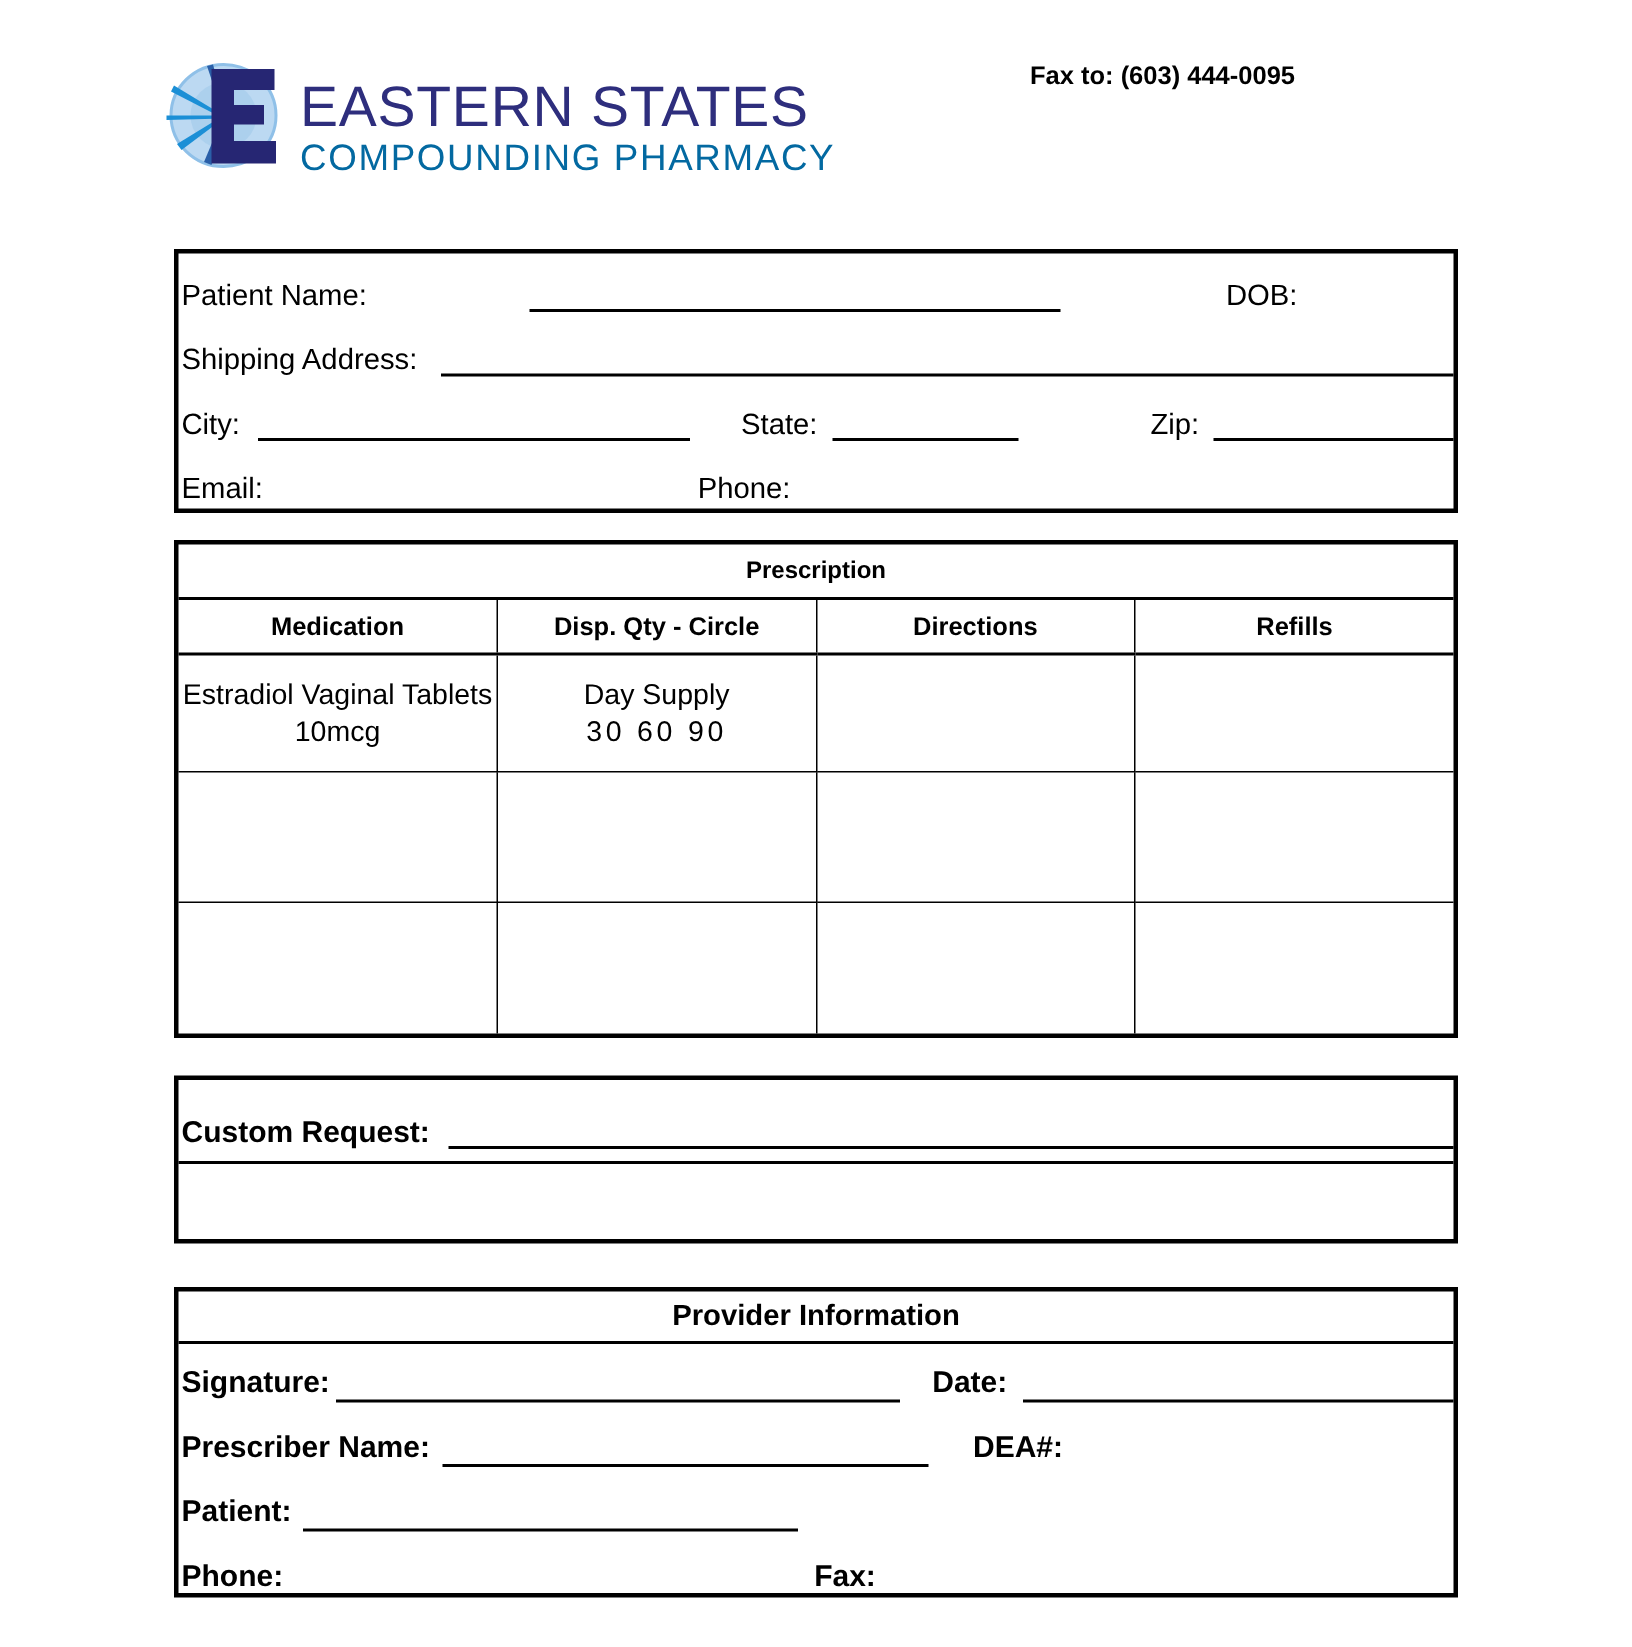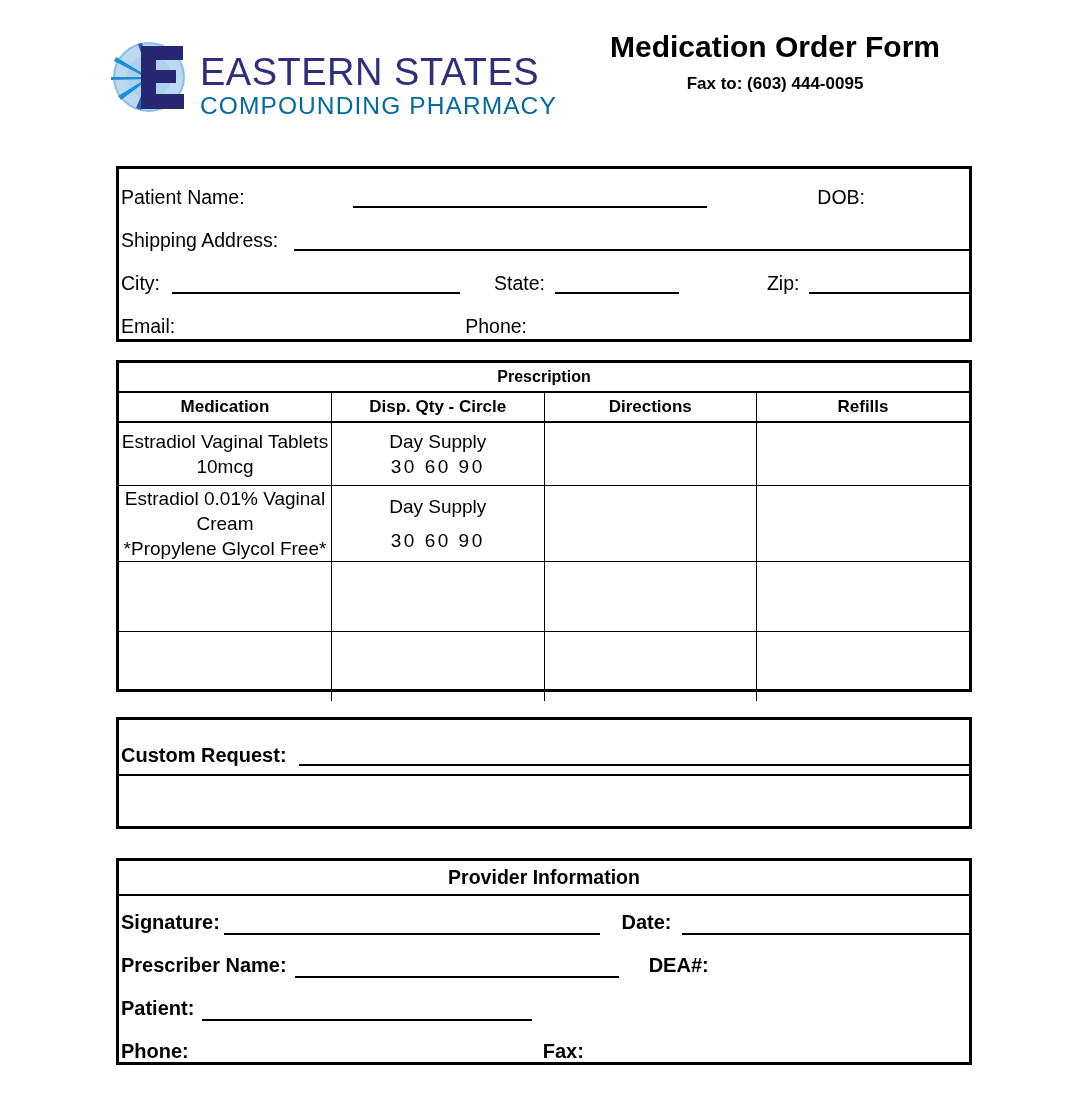--- a/index.html
+++ b/index.html
@@ -232,21 +232,20 @@
         <path d="M33 10 H75 V24 H48 V34 H68 V47 H48 V58 H76 V73 H33 Z" fill="#262673"></path>
       </svg>
     </div>
     <div class="logo-wordmark">
       <div class="logo-line1" style="color:#2e2e7d">EASTERN STATES</div>
       <div class="logo-line2" style="color:#0369a1">COMPOUNDING PHARMACY</div>
     </div>
   </div>
 
   <div class="title-block">
-    <div class="form-title">Medication Order Form</div>
     <div class="fax-line">Fax to:  (603) 444-0095</div>
   </div>
 
 </div>
 
 <div class="sheet box patient-box">
 
   <div class="p-row first">
     <span class="lbl">Patient Name:</span>
     <span class="gap"></span>
@@ -304,32 +303,20 @@
           <span class="med-l2">Estradiol Vaginal Tablets 10mcg</span>
         </td>
         <td class="rx-cell">
           <span class="qty-line1">Day Supply</span>
           <span class="qty-line2">30   60   90</span>
         </td>
         <td class="rx-cell"></td>
         <td class="rx-cell edge-r"></td>
       </tr>
 
-      <tr class="rx-row-med2">
-        <td class="rx-cell edge-l">
-          <span class="med-l2">Estradiol 0.01% Vaginal Cream</span>
-          <span class="med-l2">*Propylene Glycol Free*</span>
-        </td>
-        <td class="rx-cell">
-          <span class="qty-line1" style="margin-bottom:9px">Day Supply</span>
-          <span class="qty-line2">30   60   90</span>
-        </td>
-        <td class="rx-cell"></td>
-        <td class="rx-cell edge-r"></td>
-      </tr>
 
       <tr class="rx-row-blank">
         <td class="rx-cell edge-l"></td>
         <td class="rx-cell"></td>
         <td class="rx-cell"></td>
         <td class="rx-cell edge-r"></td>
       </tr>
 
       <tr class="rx-row-blank last">
         <td class="rx-cell edge-l"></td>

